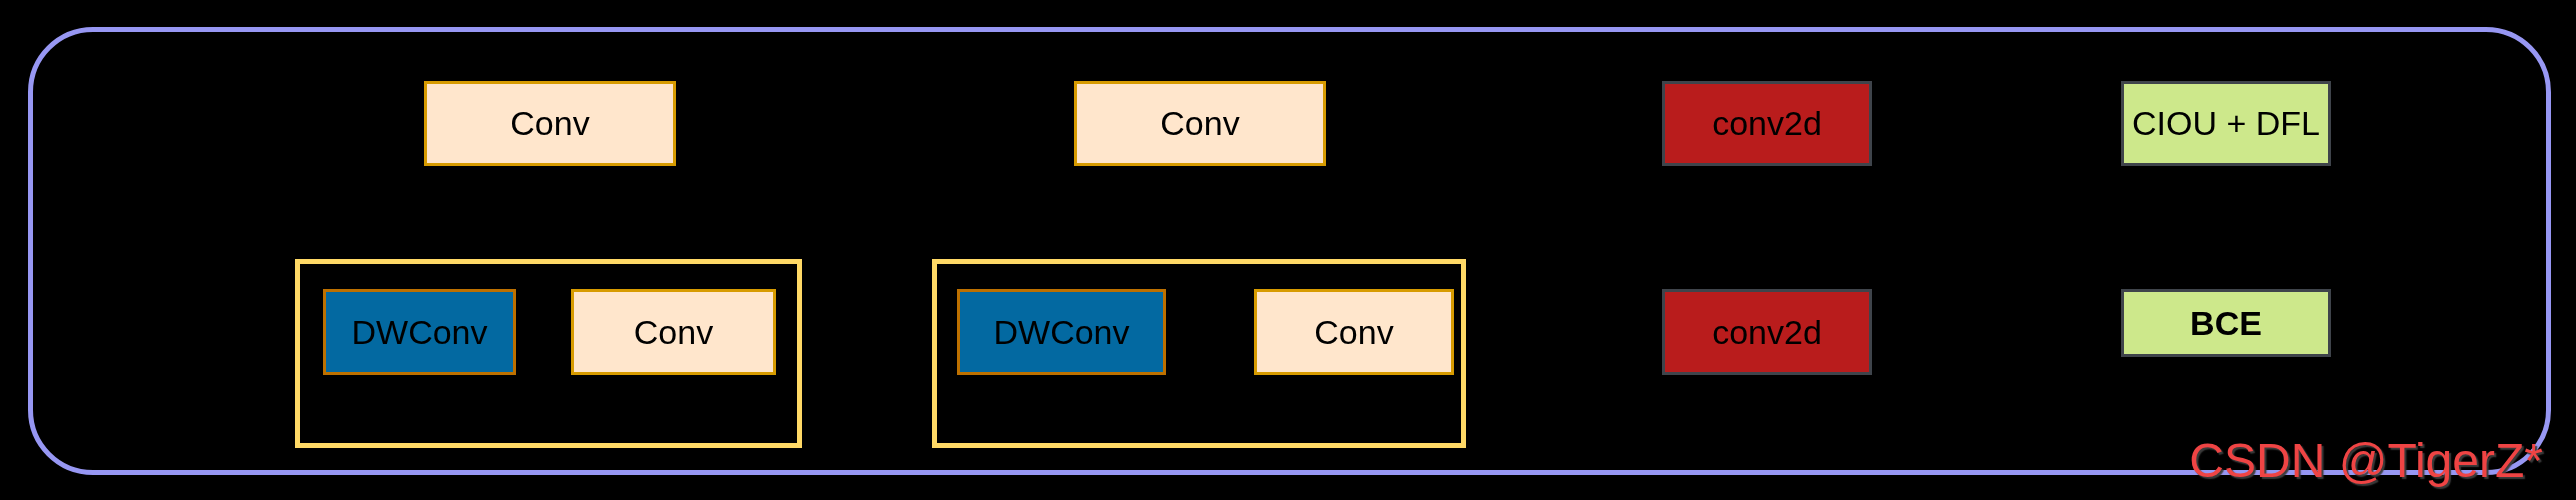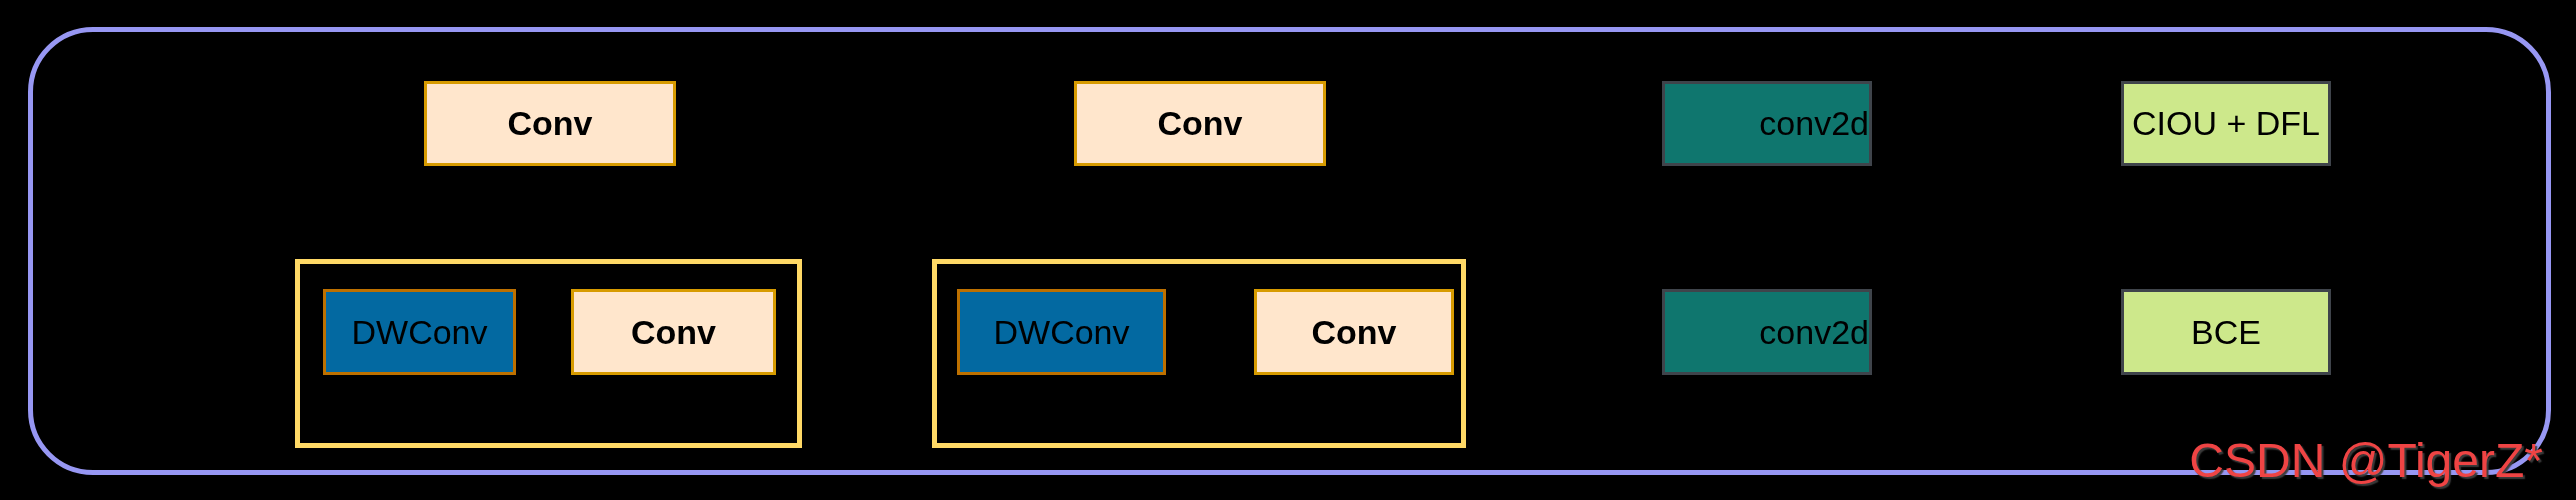--- a/index.html
+++ b/index.html
@@ -29,23 +29,23 @@
   .node {
     position: absolute;
     box-sizing: border-box;
     display: flex;
     align-items: center;
     justify-content: center;
     font-size: 34px;
     color: #000000;
     white-space: nowrap;
   }
-  .node-conv   { background: #ffe6cc; border: 3.9px solid #d79b00; font-weight: bold; }
+  .node-conv   { background: #ffe6cc; border: 3.9px solid #d79b00; }
   .node-dwconv { background: #0369a1; border: 3.9px solid #bd7000; }
-  .node-plain  { background: #0f766e; border: 3.9px solid #3f444b; justify-content: flex-end; }
+  .node-plain  { background: #b91c1c; border: 3.9px solid #3f444b; }
   .node-loss   { background: #cde88b; border: 3.9px solid #3f444b; margin-left: 42px; }
   .group {
     position: absolute;
     box-sizing: border-box;
     border: 5.9px solid #ffd966;
     background: transparent;
   }
   .watermark {
     position: absolute;
     top: 433px;
@@ -97,20 +97,20 @@
   </div>
 
   <div class="node node-conv" style="left:1254px; top:289px; width:200px; height:86px;">
     <span>Conv</span>
   </div>
 
   <div class="node node-plain" style="left:1662px; top:289px; width:210px; height:86px;">
     <span>conv2d</span>
   </div>
 
-  <div class="node node-loss" style="left:2079px; top:289px; width:210px; height:86px;">
+  <div class="node node-loss" style="left:2079px; top:289px; width:210px; height:68px;font-weight:bold;">
     <span>BCE</span>
   </div>
 
   <div class="watermark">CSDN @TigerZ*</div>
 
 </div>
 
 
 </body></html>

